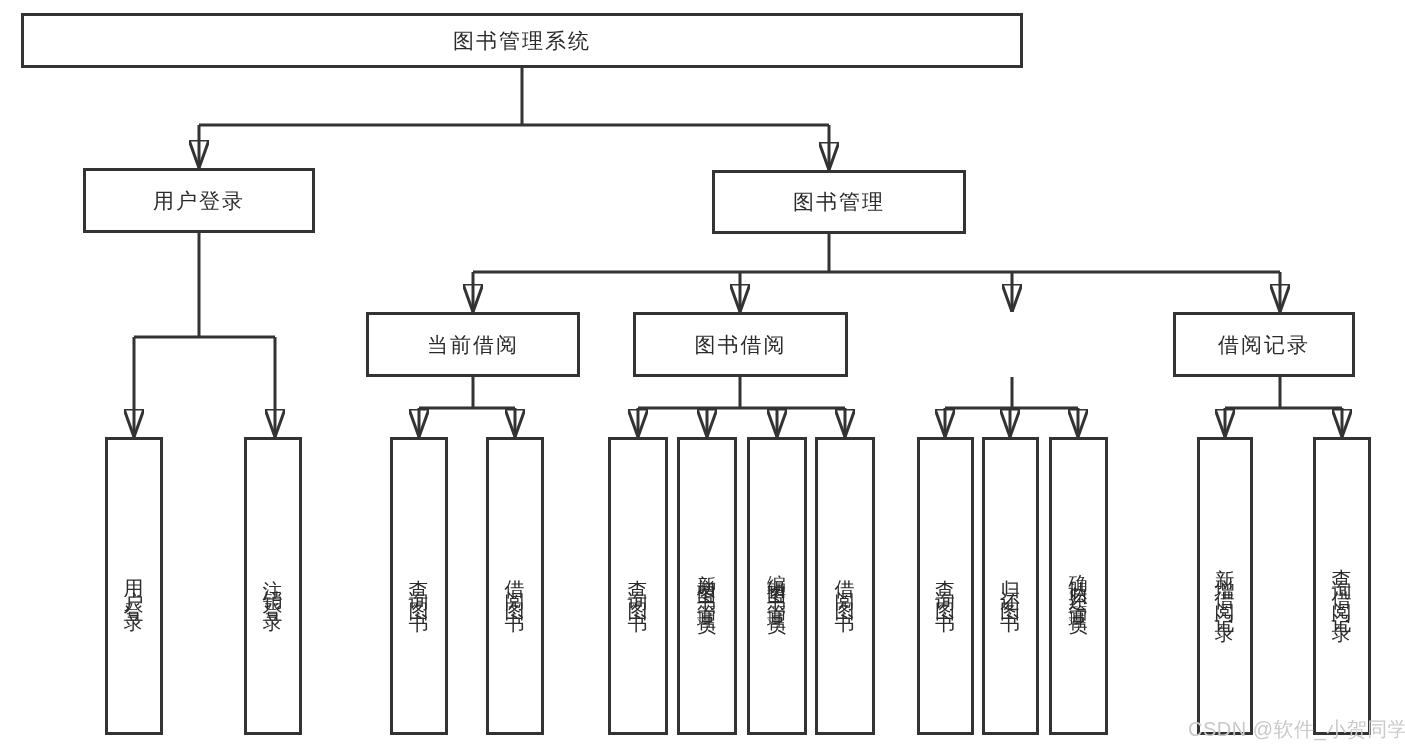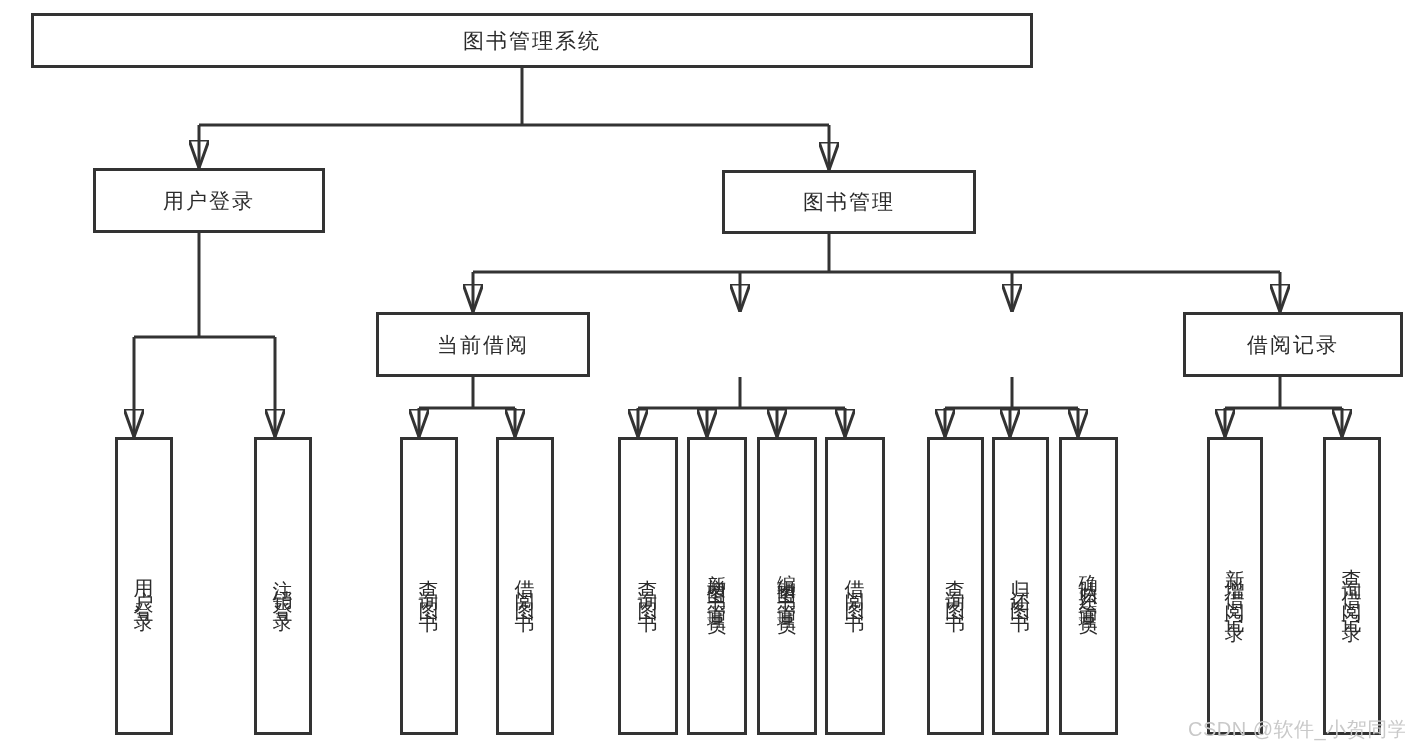--- a/index.html
+++ b/index.html
@@ -21,21 +21,20 @@
   .connector{position:absolute;left:0;top:0;pointer-events:none;}
   .connector path{stroke:var(--line);stroke-width:3;fill:none;}
   .arrowfill{fill:var(--line);stroke:none;}
   .box{
     position:absolute;
     box-sizing:border-box;
     background:var(--box-fill);
     border:3px solid var(--line);
     display:flex;align-items:center;justify-content:center;
     color:var(--text);
-    margin-left:10px;
   }
   .hbox{
     font-size:21px;
     letter-spacing:2px;
     white-space:nowrap;
   }
   .leaf{
     top:437px;height:298px;
     writing-mode:vertical-rl;
     font-size:20px;
@@ -122,21 +121,22 @@
       <path d="M1342,408 V437" marker-end="url(#arrow)"></path>
     </g>
   </svg>
 
   <div class="box hbox" style="left:21px;top:13px;width:1002px;height:55px">图书管理系统</div>
 
   <div class="box hbox" style="left:83px;top:168px;width:232px;height:65px">用户登录</div>
   <div class="box hbox" style="left:712px;top:170px;width:254px;height:64px">图书管理</div>
 
   <div class="box hbox" style="left:366px;top:312px;width:214px;height:65px">当前借阅</div>
-  <div class="box hbox" style="left:1173px;top:312px;width:220px;height:65px">借阅记录</div>
+  <div class="box hbox" style="left:633px;top:312px;width:215px;height:65px">图书借阅</div>
+  <div class="box hbox" style="left:1173px;top:312px;width:182px;height:65px">借阅记录</div>
 
   <div class="box leaf" style="left:105px;width:58px">用户登录</div>
   <div class="box leaf" style="left:244px;width:58px">注销登录</div>
 
   <div class="box leaf" style="left:390px;width:58px">查询图书</div>
   <div class="box leaf" style="left:486px;width:58px">借阅图书</div>
 
   <div class="box leaf" style="left:608px;width:60px">查询图书</div>
   <div class="box leaf tight" style="left:677px;width:60px">新增图书（管理员）</div>
   <div class="box leaf tight" style="left:747px;width:60px">编辑图书（管理员）</div>

